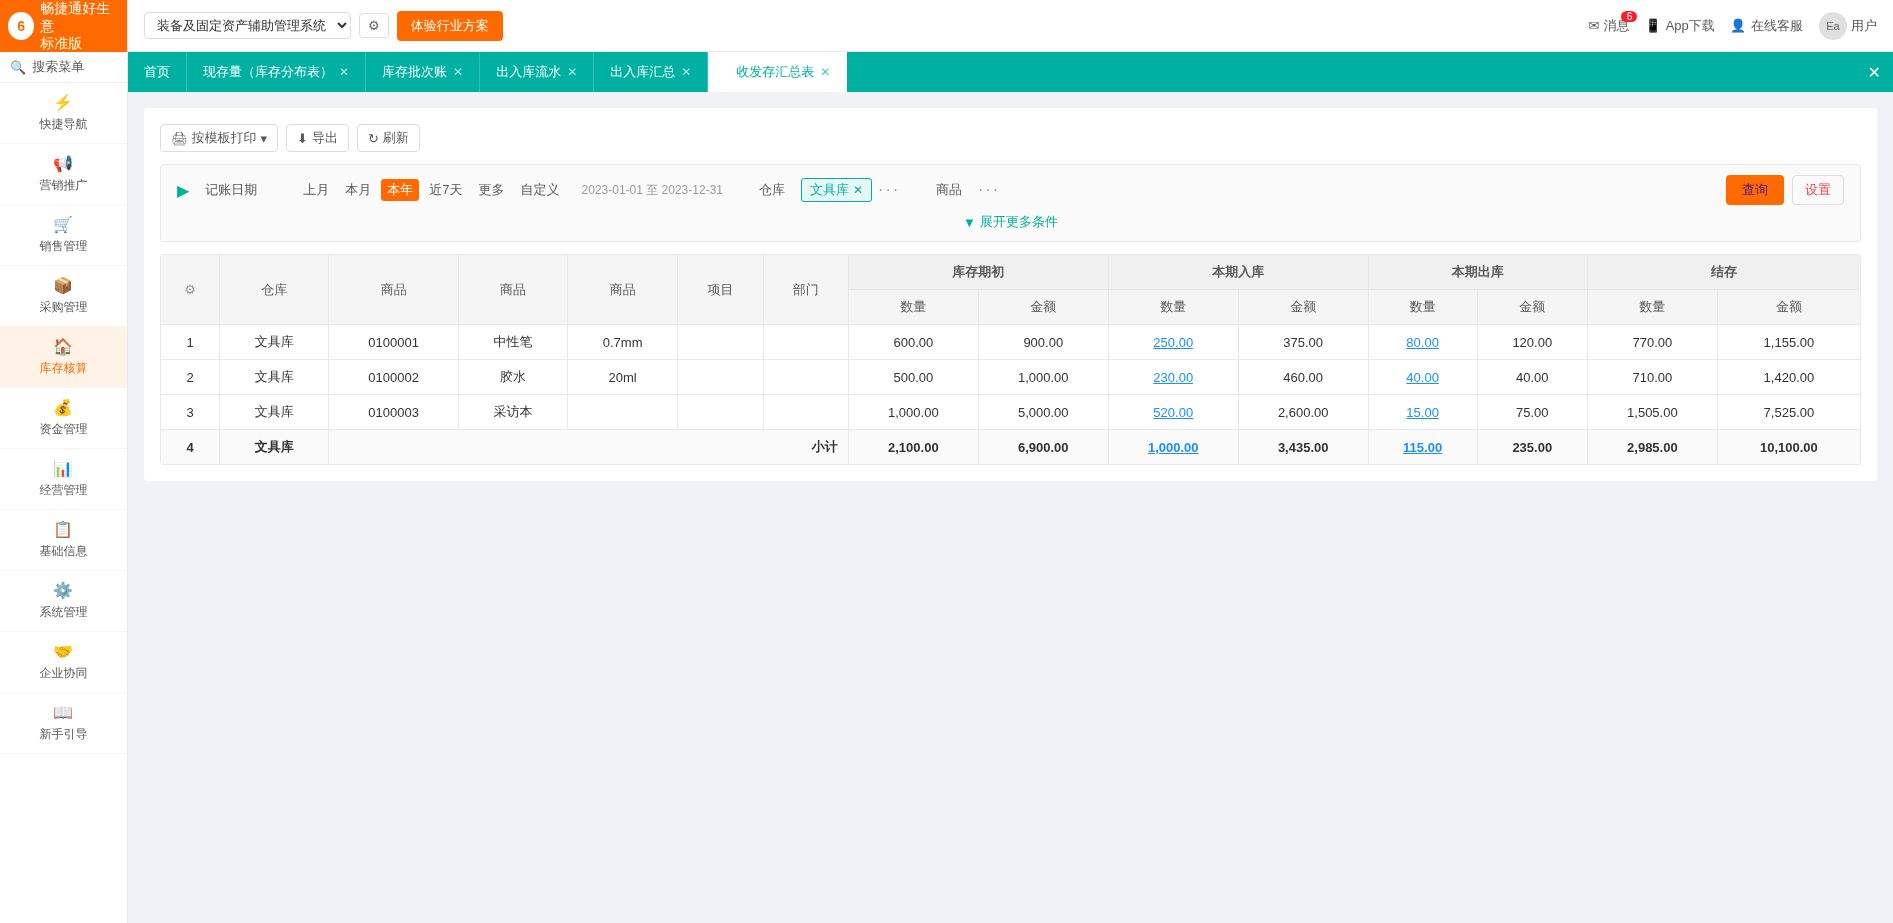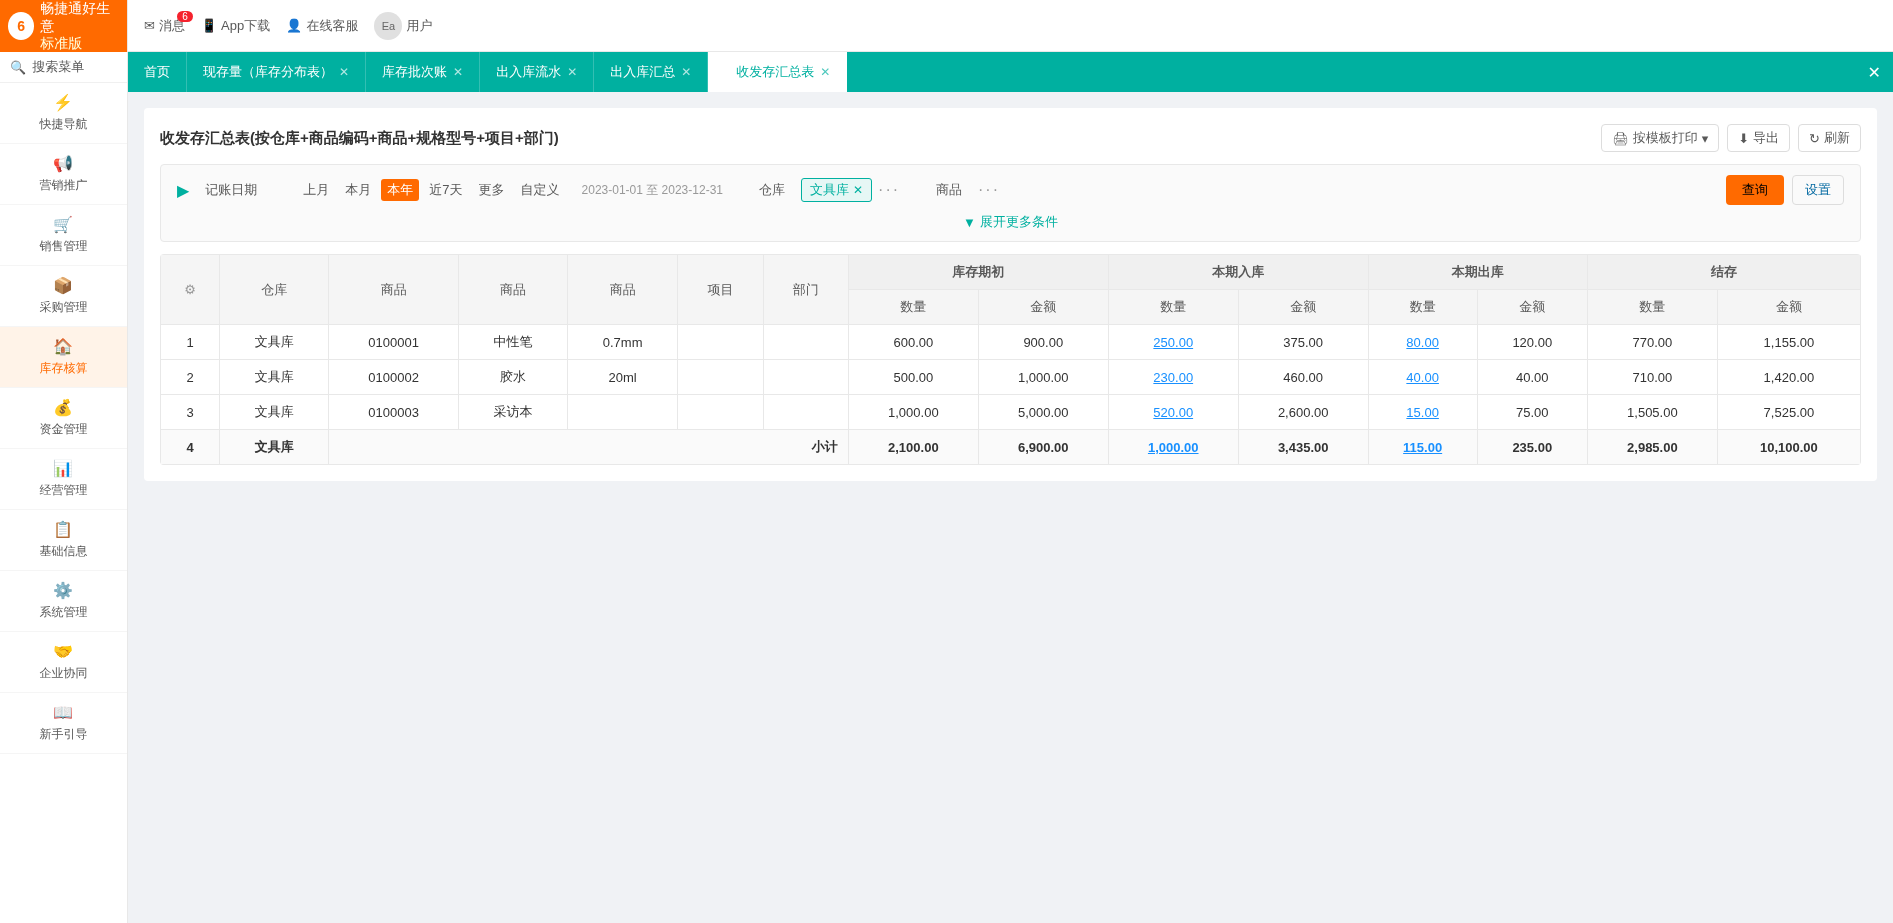--- a/index.html
+++ b/index.html
@@ -147,22 +147,22 @@
     .filter-label { color: #595959; font-size: 13px; }
     .date-btns { display: flex; gap: 4px; margin-left: 24px; }
     .date-btn { border: none; background: none; padding: 2px 6px; cursor: pointer; color: #595959; font-size: 13px; border-radius: 3px; }
     .date-btn.active { background: #ff6a00; color: #fff; border-radius: 3px; }
     .date-range { font-size: 12px; color: #999; }
     .filter-input-wrap { display: flex; align-items: center; gap: 6px; }
     .filter-tag { background: #e6f7f5; border: 1px solid #00b0a0; color: #00b0a0; padding: 2px 8px; border-radius: 3px; display: flex; align-items: center; gap: 4px; }
     .filter-tag-x { cursor: pointer; font-size: 12px; }
     .filter-dots { color: #999; cursor: pointer; font-size: 16px; letter-spacing: 2px; }
     .expand-btn { display: flex; align-items: center; gap: 4px; color: #00b0a0; cursor: pointer; font-size: 13px; }
-    #query-btn { background: #ff6a00; color: #000000; border: none; padding: 6px 16px; border-radius: 4px; cursor: pointer; font-size: 13px; margin-left: 42px; }
-    #settings-btn { background: none; border: 1px solid #ddd; padding: 5px 12px; border-radius: 4px; cursor: pointer; color: #0369a1; }
+    #query-btn { background: #ff6a00; color: #4c1d95; border: none; padding: 6px 16px; border-radius: 4px; cursor: pointer; font-size: 13px; margin-left: 42px; }
+    #settings-btn { background: none; border: 1px solid #ddd; padding: 5px 12px; border-radius: 4px; cursor: pointer; color: #ef4444; }
 
     
     #table-container { background: #fff; border-radius: 4px; overflow: hidden; }
     table { width: 100%; border-collapse: collapse; }
     thead tr { background: #f5f5f5; }
     th, td { border: 1px solid #e8e8e8; padding: 8px 10px; text-align: center; white-space: nowrap; }
     th { color: #595959; font-weight: normal; font-size: 13px; }
     td { color: #333; font-size: 13px; }
     .col-group-header { background: #f0f0f0; font-weight: bold; }
     .subtotal-row td { font-weight: bold; background: #fafafa; }
@@ -241,20 +241,27 @@
   </div>
   <div class="sidebar-item">
     <span class="sidebar-item-icon">📖</span>
     <span class="sidebar-item-label">新手引导</span>
   </div>
 </div>
 
 <div id="main">
 
   <div id="topbar">
+    <div id="topbar-left">
+      <select id="system-title-select">
+        <option>装备及固定资产辅助管理系统</option>
+      </select>
+      <button id="gear-btn">⚙</button>
+      <button id="demo-btn">体验行业方案</button>
+    </div>
     <div id="topbar-right">
       <div class="topbar-action">
         <span>✉</span>
         <span>消息</span>
         <span class="notif-badge">6</span>
       </div>
       <div class="topbar-action">
         <span>📱</span>
         <span>App下载</span>
       </div>
@@ -294,21 +301,20 @@
       <span class="tab-close">✕</span>
     </div>
     <div id="tabbar-close-btn">✕</div>
   </div>
 
   <div id="content">
 
     <div class="page-card">
 
       <div id="page-title-bar">
-        <div id="page-title">收发存汇总表(按仓库+商品编码+商品+规格型号+项目+部门)</div>
         <div id="page-actions">
           <button class="action-btn">
             <span>🖨</span>
             <span>按模板打印</span>
             <span>▾</span>
           </button>
           <button class="action-btn">
             <span>⬇</span>
             <span>导出</span>
           </button>

